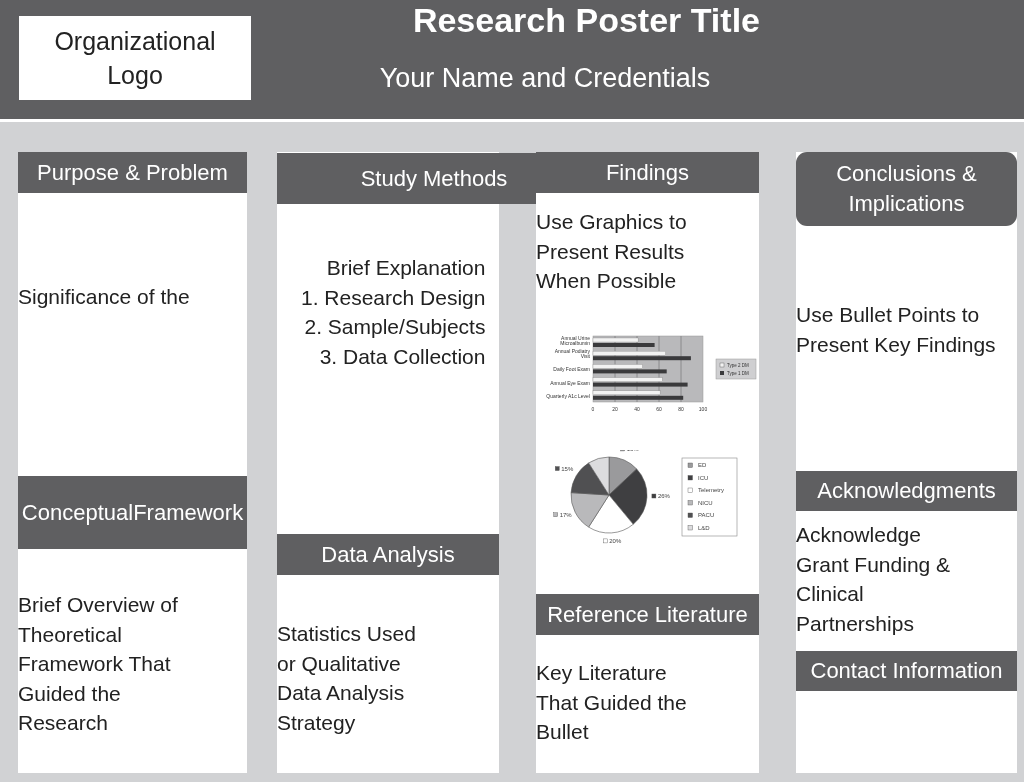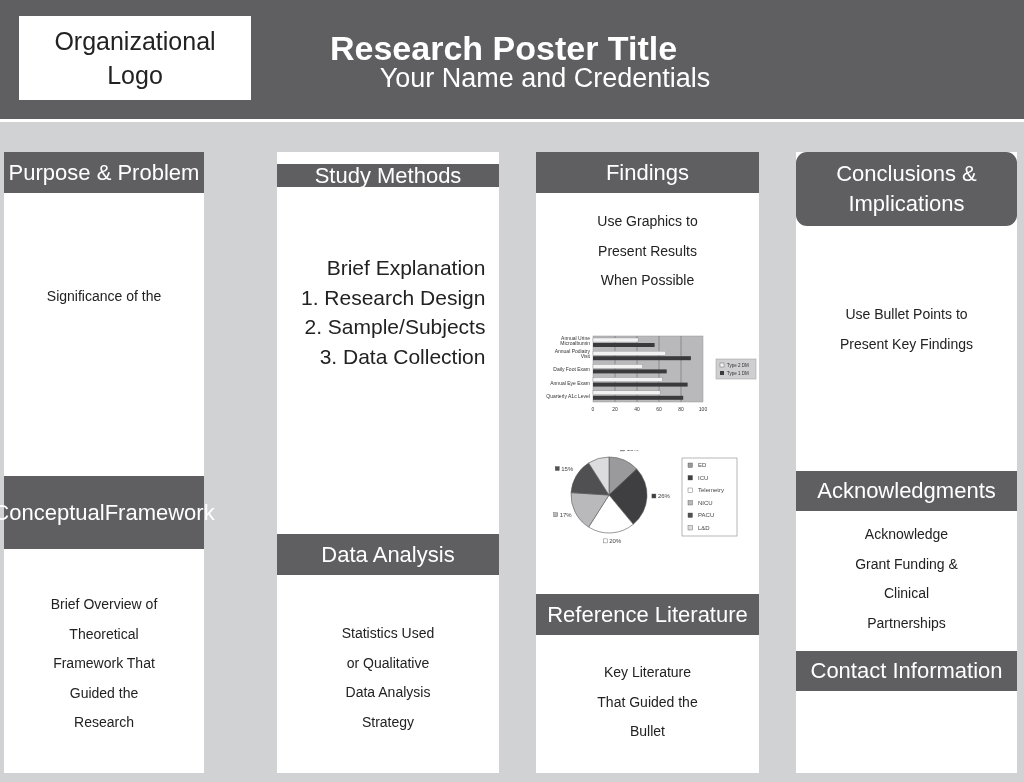--- a/index.html
+++ b/index.html
@@ -1,59 +1,59 @@
 <!DOCTYPE html>
 <html><head>
 <meta charset="utf-8">
 <style>
   html,body{margin:0;padding:0;}
   body{width:1024px;height:782px;position:relative;background:#d1d2d4;font-family:"Liberation Sans",sans-serif;overflow:hidden;}
   .header{position:absolute;left:0;top:0;width:1024px;height:119px;background:#5f5f61;border-bottom:3px solid #fff;}
   .logo{position:absolute;left:19px;top:16px;width:232px;height:84px;background:#fff;display:flex;flex-direction:column;align-items:center;justify-content:center;font-size:25px;color:#222;line-height:34px;text-align:center;}
-  .title{position:absolute;left:330px;top:28px;width:430px;text-align:left;color:#fff;font-size:34px;font-weight:bold;line-height:40px;}
+  .title{position:absolute;left:330px;top:0;width:430px;text-align:right;color:#fff;font-size:34px;font-weight:bold;line-height:40px;}
   .subtitle{position:absolute;left:330px;top:60px;width:430px;text-align:center;color:#fff;font-size:27px;line-height:36px;}
   .col{position:absolute;top:152px;background:#fff;height:621px;}
   .sec-h{position:absolute;left:0;width:100%;background:#5f5f61;color:#fff;font-size:22px;text-align:center;display:flex;align-items:center;justify-content:center;line-height:30px;}
-  .txt{position:absolute;left:0;width:100%;text-align:center;color:#222;font-size:14px;line-height:29.5px;}
+  .txt{position:absolute;left:0;width:100%;color:#222;font-size:21px;line-height:29.5px;}
   .list{position:absolute;left:6px;color:#222;font-size:21px;line-height:29.5px;text-align:right;}
   .list .li{padding-left:18px;}
   svg text{font-family:"Liberation Sans",sans-serif;}
 </style>
 </head>
 <body>
 
 <div class="header">
   <div class="logo">
     <span>Organizational</span>
     <span>Logo</span>
   </div>
   <div class="title">Research Poster Title</div>
   <div class="subtitle">Your Name and Credentials</div>
 </div>
 
-<div class="col" style="left:4px;width:200px;">
+<div class="col" style="left:18px;width:229px;">
   <div class="sec-h" style="top:0;height:41px;">Purpose &amp; Problem</div>
   <div class="txt" style="top:130px;">
     <div>Significance of the</div>
   </div>
   <div class="sec-h" style="top:324px;height:73px;">
     <span>Conceptual</span>
     <span>Framework</span>
   </div>
   <div class="txt" style="top:438px;">
     <div>Brief Overview of</div>
     <div>Theoretical</div>
     <div>Framework That</div>
     <div>Guided the</div>
     <div>Research</div>
   </div>
 </div>
 
 <div class="col" style="left:277px;width:222px;">
-  <div class="sec-h" style="top:12px;height:23px;">Study Methods</div>
+  <div class="sec-h" style="top:1px;height:51px;padding-left:46px;">Study Methods</div>
   <div class="list" style="top:101px;">
     <div>Brief Explanation</div>
     <div class="li">1. Research Design</div>
     <div class="li">2. Sample/Subjects</div>
     <div class="li">3. Data Collection</div>
   </div>
   <div class="sec-h" style="top:382px;height:41px;">Data  Analysis</div>
   <div class="txt" style="top:467px;">
     <div>Statistics Used</div>
     <div>or Qualitative</div>

